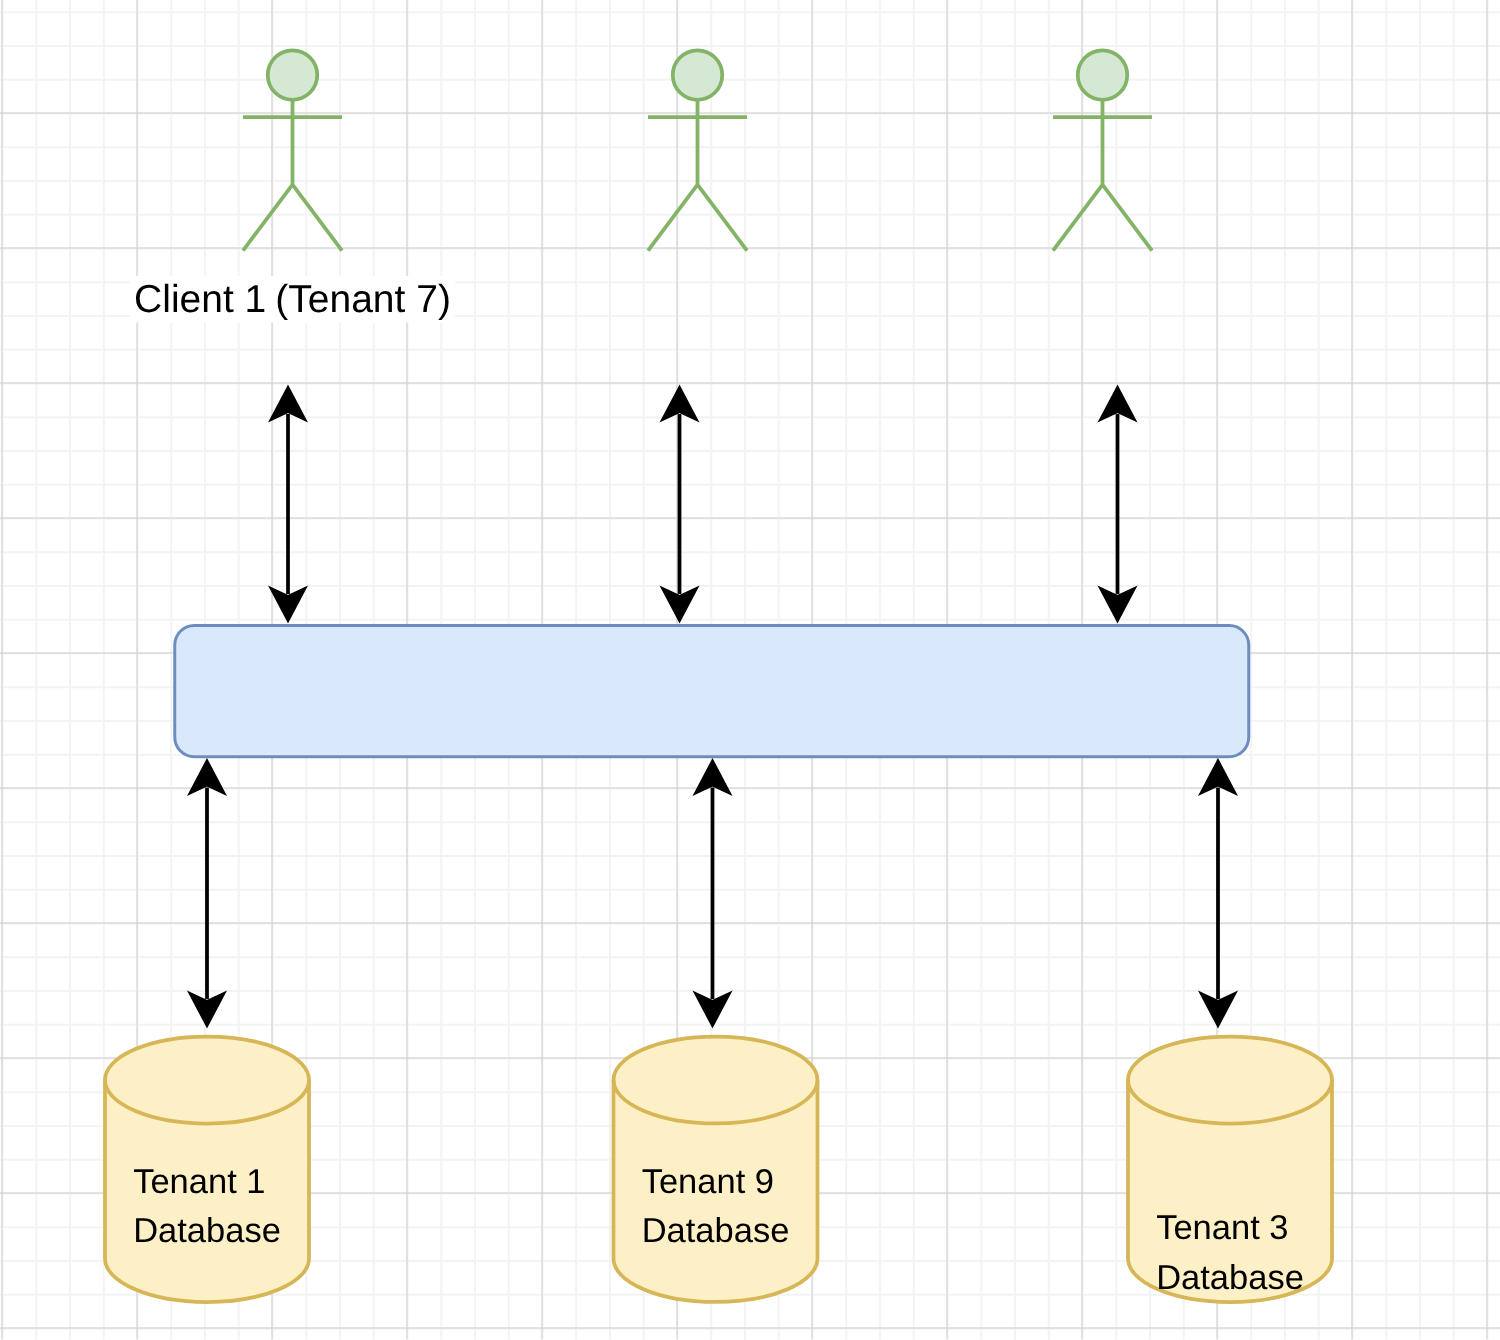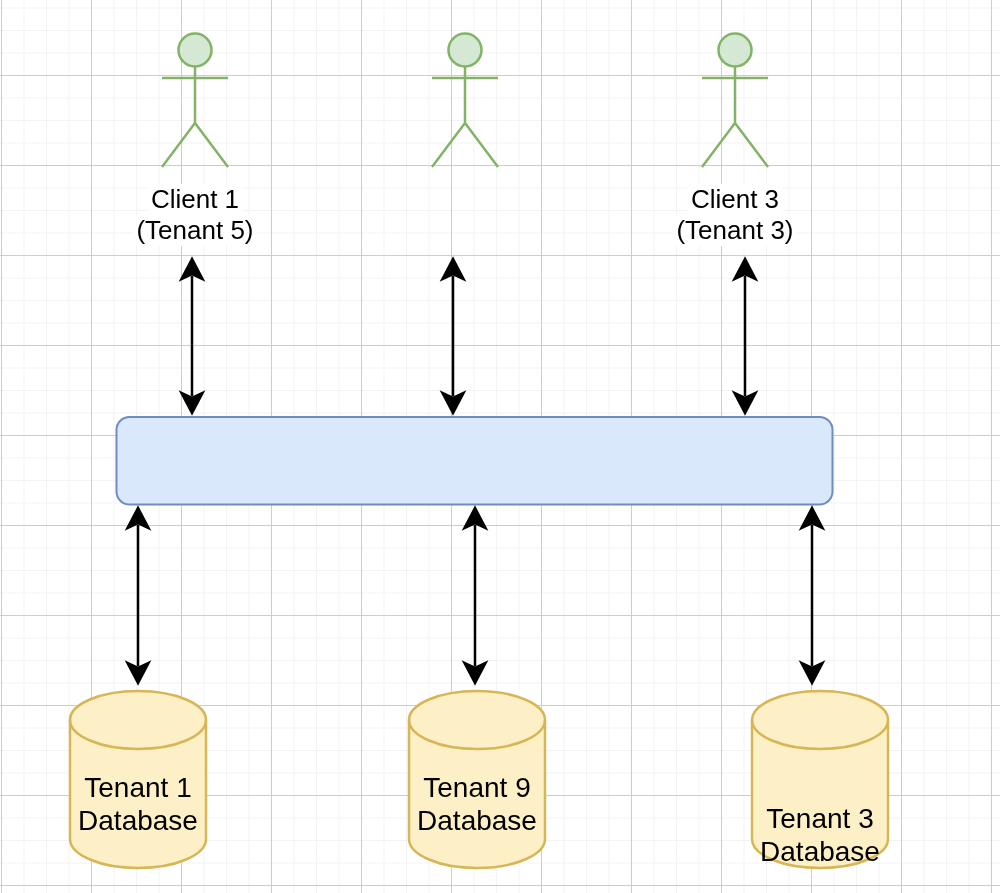--- a/index.html
+++ b/index.html
@@ -32,36 +32,35 @@
     color: #000000;
     text-align: center;
     white-space: nowrap;
   }
 
   .client-label {
     transform: translateX(-50%);
     font-size: 26px;
     line-height: 31px;
     display: flex;
-    flex-direction: column;
     align-items: center;
   }
   .client-label span {
     display: inline-block;
     background: #ffffff;
     padding: 0 3px;
   }
 
   .db-label {
     transform: translateX(-50%);
-    font-size: 28px;
+    font-size: 23px;
     line-height: 33px;
     display: flex;
     flex-direction: column;
-    align-items: center;
+    align-items: flex-start;
   }
 
   .app-label {
     left: 116px; top: 417px;
     width: 716px; height: 88px;
     display: flex;
     align-items: center;
     justify-content: center;
     font-size: 37px;
   }
@@ -137,28 +136,24 @@
     </g>
 
     <g stroke-width="2.5" stroke-linejoin="round" fill="#fdf0c6" stroke="#d6b656">
       <path d="M752 720 A 68 29 0 0 1 888 720 L888 839 A 68 29 0 0 1 752 839 Z"></path>
       <path fill="none" d="M752 720 A 68 29 0 0 0 888 720"></path>
     </g>
   </svg>
 
   <div class="label client-label" style="left:195px; top:184px">
     <span>Client 1</span>
-    <span>(Tenant 5)</span>
+    <span>(Tenant 7)</span>
   </div>
 
 
-  <div class="label client-label" style="left:735px; top:184px">
-    <span>Client 3</span>
-    <span>(Tenant 3)</span>
-  </div>
 
 
   <div class="label db-label" style="left:138px; top:771px">
     <span>Tenant 1</span>
     <span>Database</span>
   </div>
 
   <div class="label db-label" style="left:477px; top:771px">
     <span>Tenant 9</span>
     <span>Database</span>

